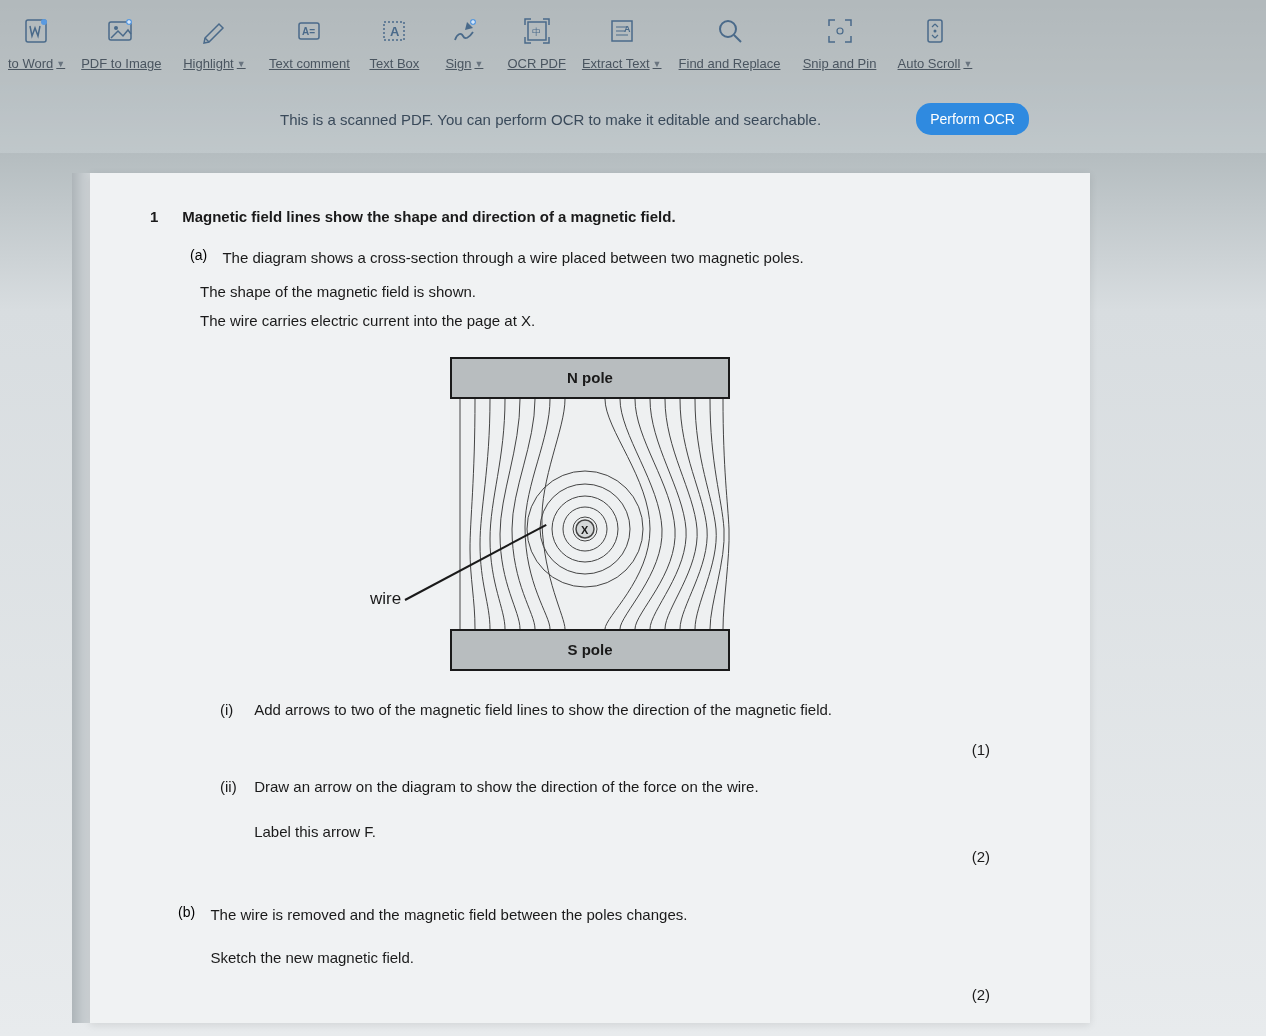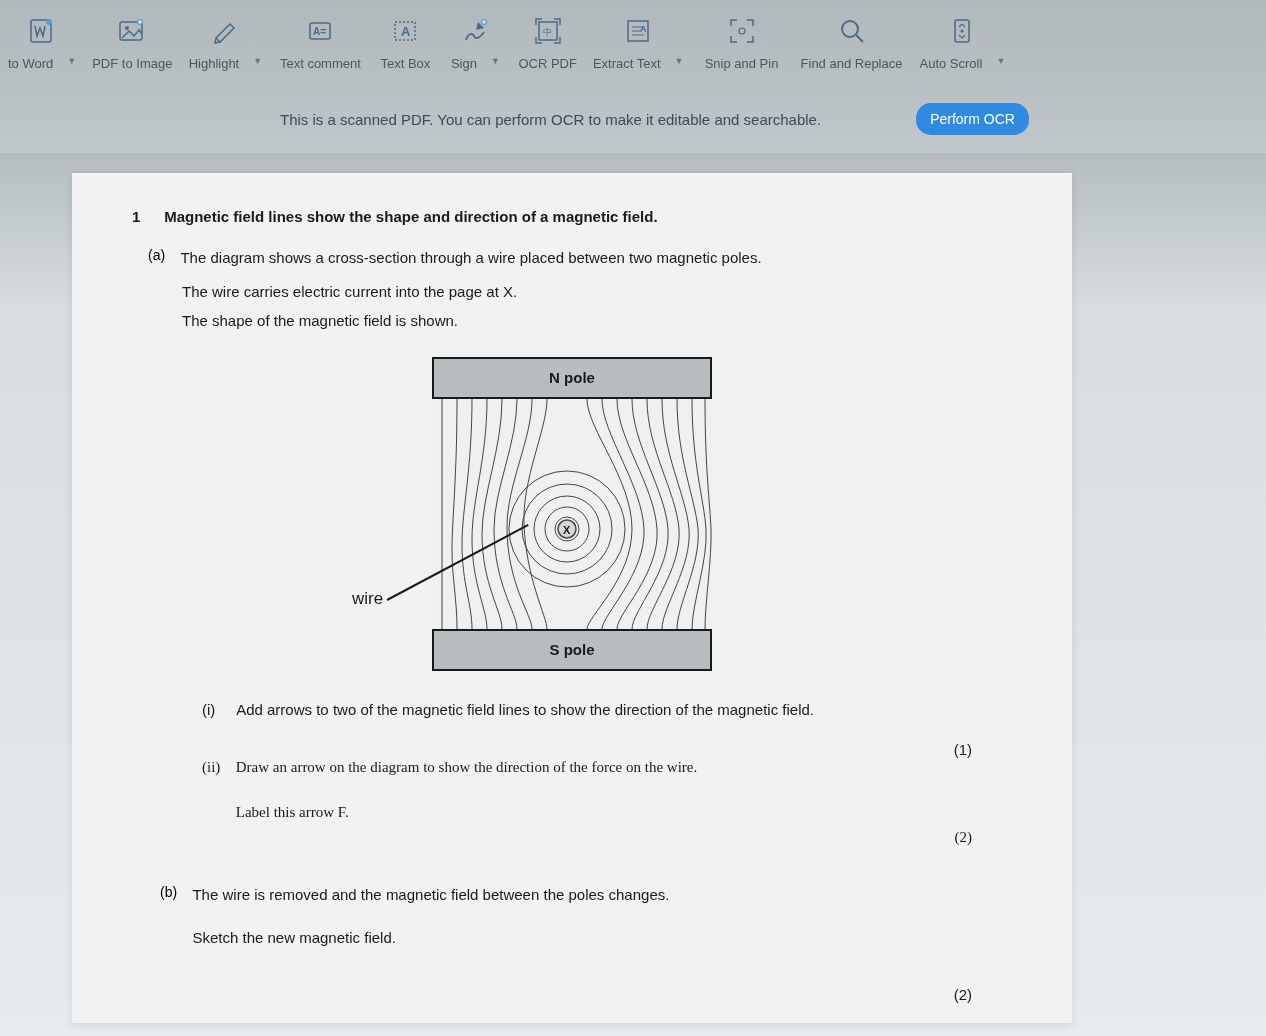--- a/index.html
+++ b/index.html
@@ -38,22 +38,23 @@
       display: flex;
       align-items: center;
       justify-content: center;
       margin-bottom: 6px;
     }
     .tool-item .label {
       white-space: nowrap;
       font-size: 13px;
       color: #4a5560;
       display: flex;
-      align-items: flex-start;
-      gap: 14px;
+      align-items: center;
+      gap: 3px;
+      text-decoration: underline;
     }
     .chevron-small {
       font-size: 9px;
       color: #6a7580;
     }
     .ocr-banner {
       display: flex;
       align-items: center;
       justify-content: flex-start;
       padding: 18px 40px 18px 280px;
@@ -68,22 +69,21 @@
       background: #2f8ae0;
       color: #fff;
       border: none;
       padding: 8px 14px;
       font-size: 14px;
       border-radius: 15px;
       cursor: pointer;
     }
     .page-area {
       display: flex;
-      padding: 20px 0 0 54px;
-      align-items: flex-end;
+      padding: 20px 0 0 72px;
     }
     .page {
       background: #f0f2f3;
       width: 1000px;
       min-height: 850px;
       padding: 35px 120px 30px 60px;
       box-shadow: 0 2px 8px rgba(0,0,0,0.1);
       position: relative;
     }
     .page-left-edge {
@@ -103,21 +103,21 @@
       color: #1a1a1a;
       margin-bottom: 22px;
     }
     .sub-letter {
       display: inline-block;
       width: 28px;
       font-size: 14px;
       vertical-align: top;
     }
     .sub-block {
-      margin-left: 16px;
+      margin-left: 40px;
       margin-bottom: 14px;
     }
     .sub-text {
       font-size: 15px;
       color: #1a1a1a;
       line-height: 1.45;
     }
     .para {
       margin-top: 12px;
       margin-left: 50px;
@@ -300,41 +300,41 @@
           <path d="M9 11 L21 11 M9 15 L18 15 M9 19 L21 19" stroke="#4a6a8a" stroke-width="1.2"></path>
           <text x="17" y="16" font-size="9" fill="#4a6a8a" font-weight="bold">A</text>
         </svg>
     </div>
     <div class="label">
         <span>Extract Text</span>
         <span class="chevron-small">▼</span>
       </div>
   </div>
 
+  <div class="tool-item" style="min-width:120px">
+    <div class="icon-wrap">
+      <svg width="30" height="30" viewBox="0 0 30 30">
+          <circle cx="13" cy="13" r="8" fill="none" stroke="#4a6a8a" stroke-width="2"></circle>
+          <path d="M19 19 L26 26" stroke="#4a6a8a" stroke-width="2"></path>
+        </svg>
+    </div>
+    <div class="label">
+        <span>Find and Replace</span>
+      </div>
+  </div>
+
   <div class="tool-item" style="min-width:100px">
     <div class="icon-wrap">
       <svg width="30" height="30" viewBox="0 0 30 30">
           <path d="M4 10 L4 4 L10 4 M20 4 L26 4 L26 10 M26 20 L26 26 L20 26 M10 26 L4 26 L4 20" stroke="#4a6a8a" fill="none" stroke-width="1.5"></path>
           <circle cx="15" cy="15" r="3" fill="none" stroke="#4a6a8a" stroke-width="1.2"></circle>
         </svg>
     </div>
     <div class="label">
         <span>Snip and Pin</span>
-      </div>
-  </div>
-
-  <div class="tool-item" style="min-width:120px">
-    <div class="icon-wrap">
-      <svg width="30" height="30" viewBox="0 0 30 30">
-          <circle cx="13" cy="13" r="8" fill="none" stroke="#4a6a8a" stroke-width="2"></circle>
-          <path d="M19 19 L26 26" stroke="#4a6a8a" stroke-width="2"></path>
-        </svg>
-    </div>
-    <div class="label">
-        <span>Find and Replace</span>
       </div>
   </div>
 
   <div class="tool-item" style="min-width:90px">
     <div class="icon-wrap">
       <svg width="30" height="30" viewBox="0 0 30 30">
           <rect x="8" y="4" width="14" height="22" rx="2" fill="none" stroke="#4a6a8a" stroke-width="1.5"></rect>
           <path d="M15 8 L12 11 M15 8 L18 11 M15 22 L12 19 M15 22 L18 19" stroke="#4a6a8a" stroke-width="1.2"></path>
           <circle cx="15" cy="15" r="1.5" fill="#4a6a8a"></circle>
         </svg>
@@ -359,22 +359,22 @@
       <p class="q-intro">
         <span class="q-num">1</span>
         <span>Magnetic field lines show the shape and direction of a magnetic field.</span>
       </p>
 
       <div class="sub-block">
         <span class="sub-letter">(a)</span>
         <span class="sub-text" style="display:inline-block;width:720px;vertical-align:top;">The diagram shows a cross-section through a wire placed between two magnetic poles.</span>
       </div>
 
+      <p class="para">The shape of the magnetic field is shown.</p>
       <p class="para">The wire carries electric current into the page at X.</p>
-      <p class="para">The shape of the magnetic field is shown.</p>
 
       <div class="diagram">
         <div class="pole-bar">N pole</div>
         <div class="field-area">
           <svg class="field-svg" viewBox="0 0 280 230">
 
             <path d="M10 0 L10 230" stroke="#444" fill="none" stroke-width="1"></path>
             <path d="M25 0 C 25 80, 20 120, 20 150 C 20 180, 25 200, 25 230" stroke="#444" fill="none" stroke-width="1"></path>
             <path d="M40 0 C 40 70, 30 110, 30 145 C 30 185, 40 205, 40 230" stroke="#444" fill="none" stroke-width="1"></path>
             <path d="M55 0 C 55 60, 40 100, 40 140 C 40 185, 55 210, 55 230" stroke="#444" fill="none" stroke-width="1"></path>
@@ -407,21 +407,21 @@
         <div class="wire-label">wire</div>
         <div class="wire-line"></div>
       </div>
 
       <div class="sub-sub">
         <span class="roman">(i)</span>
         <span class="sub-sub-body">Add arrows to two of the magnetic field lines to show the direction of the magnetic field.</span>
         <span class="marks" style="top:40px;">(1)</span>
       </div>
 
-      <div class="sub-sub" style="margin-top:35px;font-family:Liberation Serif, serif;">
+      <div class="sub-sub" style="margin-top:55px;">
         <span class="roman">(ii)</span>
         <span class="sub-sub-body">
           <span>Draw an arrow on the diagram to show the direction of the force on the wire.</span><br><br>
           <span>Label this arrow F.</span>
         </span>
         <span class="marks" style="top:70px;">(2)</span>
       </div>
 
       <div class="sub-block" style="margin-top:60px;margin-left:28px;">
         <span class="sub-letter">(b)</span>

